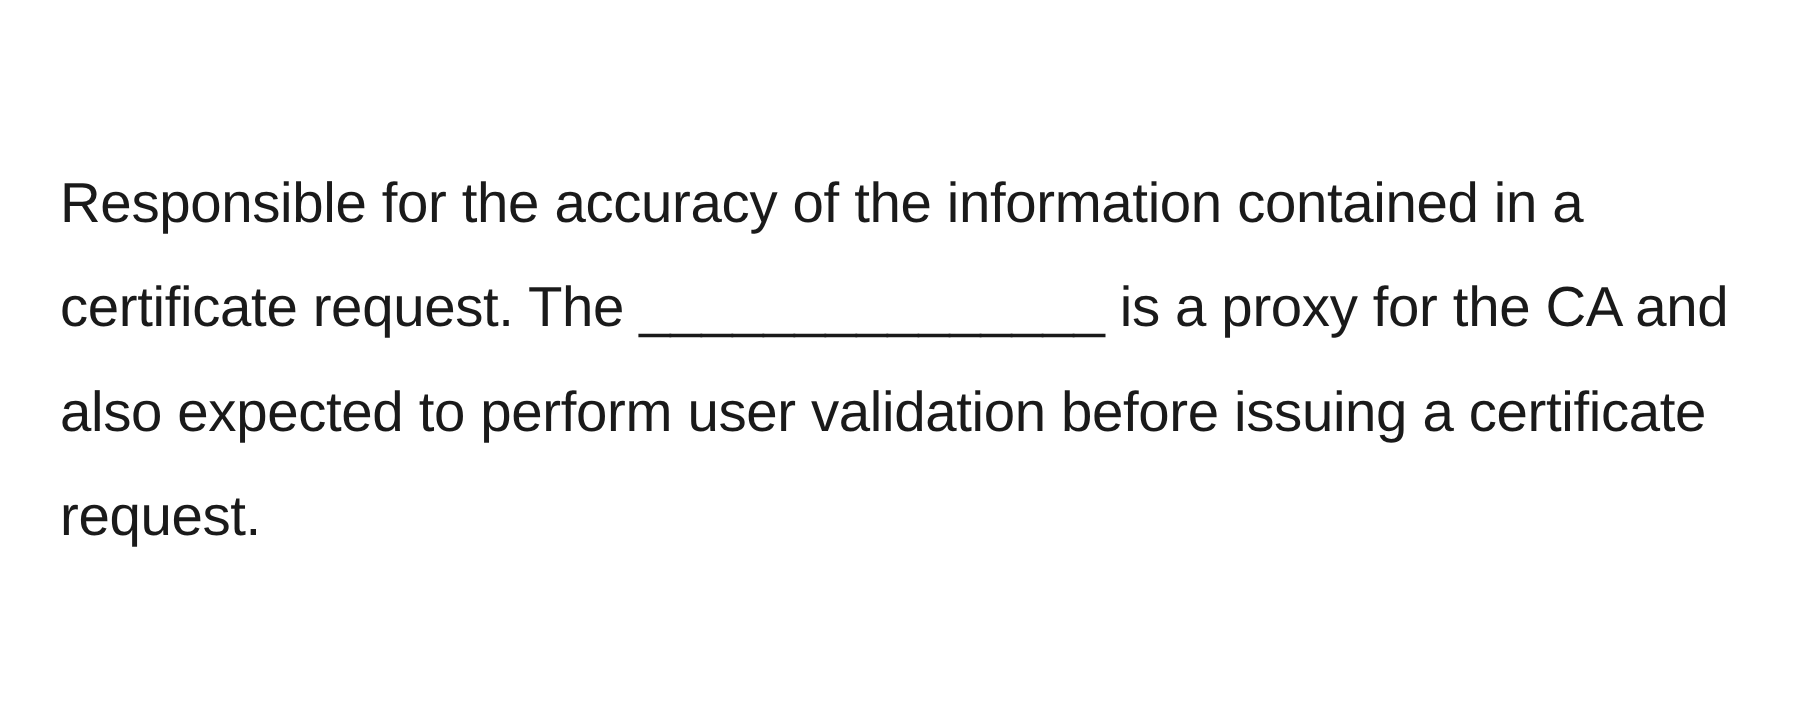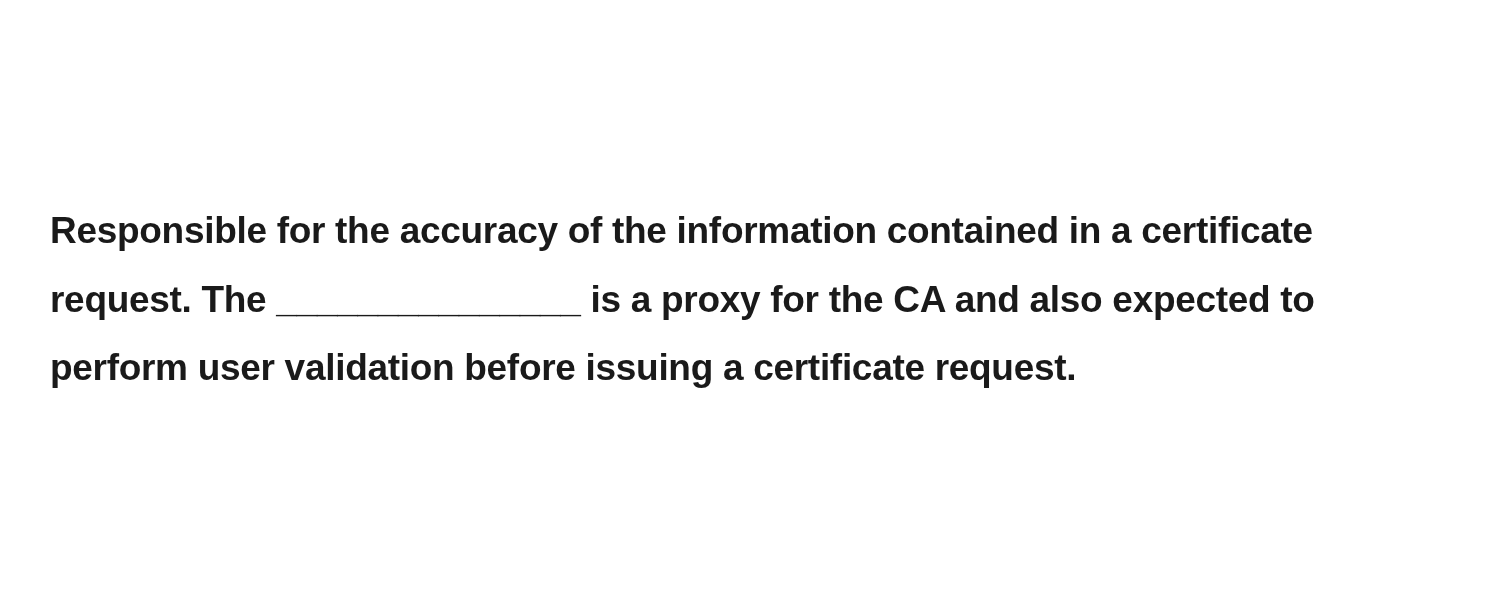--- a/index.html
+++ b/index.html
@@ -10,23 +10,23 @@
     body {
       width: 1500px;
       height: 600px;
       background: #ffffff;
       font-family: -apple-system, BlinkMacSystemFont, "Segoe UI", Helvetica, Arial, sans-serif;
       display: flex;
       align-items: center;
       padding: 0 50px;
     }
     .question-text {
-      font-size: 37px;
+      font-size: 47px;
       line-height: 1.85;
       color: #1a1a1a;
-      font-weight: 700;
+      font-weight: 400;
       letter-spacing: -0.3px;
     }
   </style>
 </head>
 <body>
 
 <div class="question-text">Responsible for the accuracy of the information contained in a certificate request. The _______________ is a proxy for the CA and also expected to perform user validation before issuing a certificate request.</div>
 
 </body></html>

